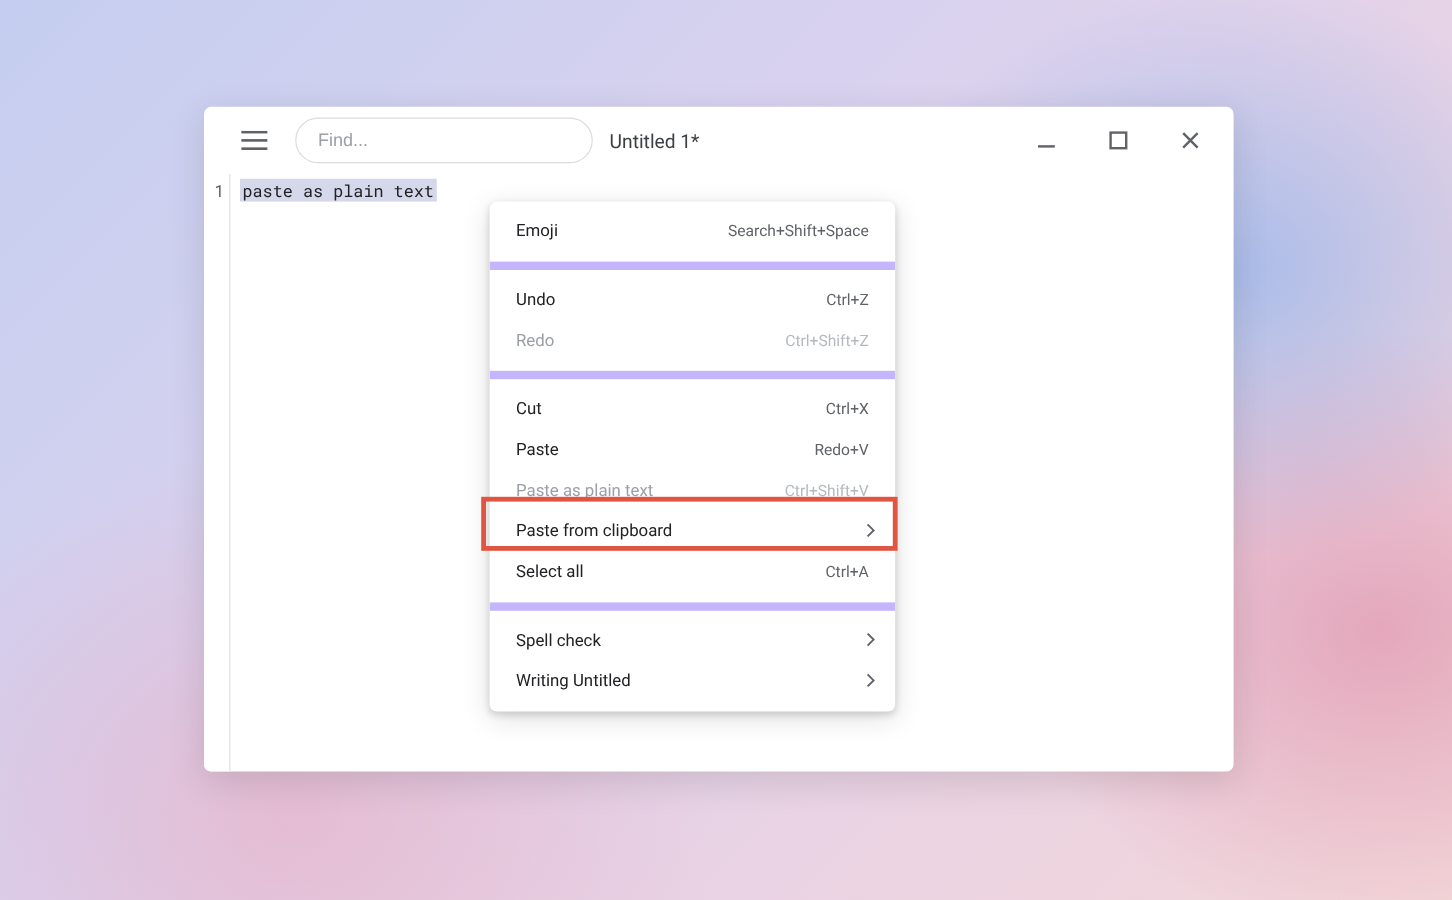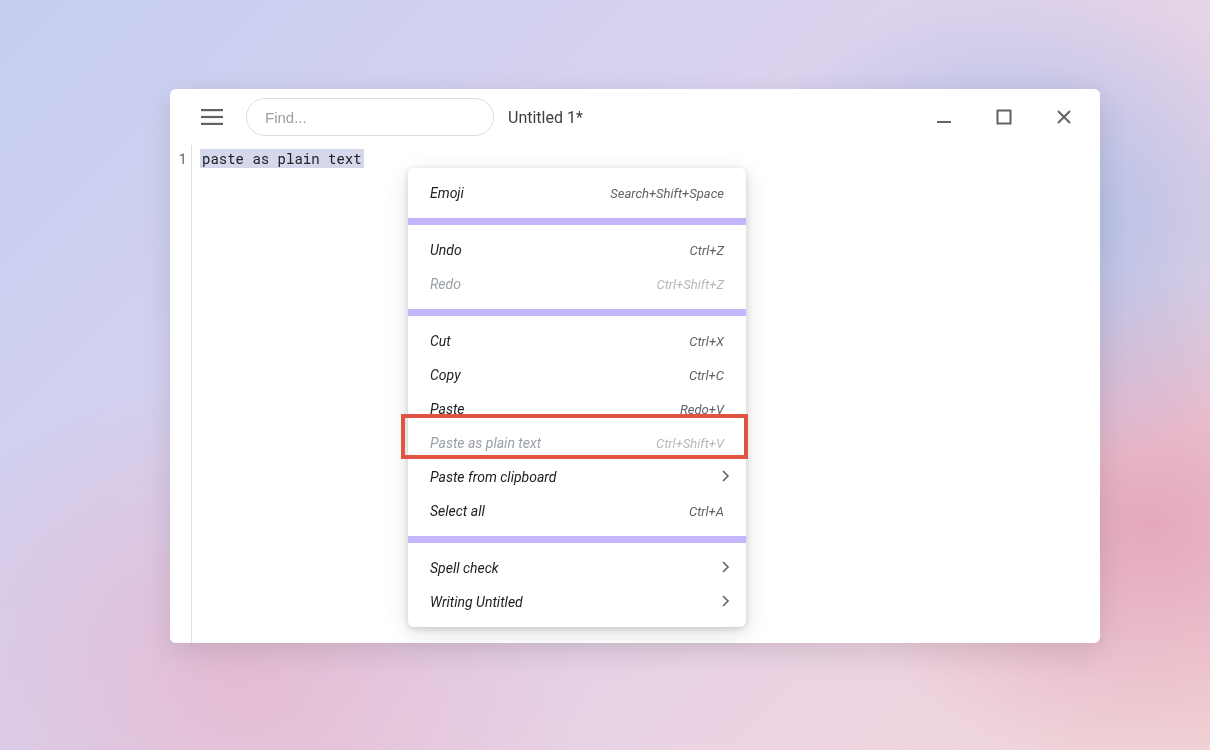--- a/index.html
+++ b/index.html
@@ -8,21 +8,21 @@
     background:
       radial-gradient(ellipse 500px 400px at 85% 30%, rgba(120,170,235,0.55), transparent 60%),
       radial-gradient(ellipse 520px 420px at 95% 70%, rgba(220,130,160,0.55), transparent 60%),
       radial-gradient(ellipse 600px 500px at 20% 90%, rgba(235,170,190,0.55), transparent 60%),
       linear-gradient(135deg, #c5cef0 0%, #d9d2ef 40%, #ead3e4 70%, #f2d6d8 100%);
     position: relative;
   }
   .app-window {
     position: absolute;
     left: 170px; top: 89px;
-    width: 930px; height: 554px;
+    width: 858px; height: 554px;
     background: #fff;
     border-radius: 6px;
     box-shadow: 0 8px 30px rgba(0,0,0,0.12);
     overflow: hidden;
   }
   .titlebar {
     height: 56px;
     display: flex;
     align-items: center;
     padding: 0 14px 0 22px;
@@ -90,21 +90,21 @@
     position: absolute;
     left: 408px; top: 168px;
     width: 338px;
     background: #fff;
     border-radius: 6px;
     box-shadow: 0 2px 6px rgba(0,0,0,0.15), 0 6px 24px rgba(0,0,0,0.12);
     overflow: hidden;
     font-size: 14px;
     color: #202124;
   }
-  .menu-group { padding: 8px 0; font-style: italic; }
+  .menu-group { padding: 8px 0; }
   .menu-group + .menu-group { border-top: 7px solid #c4b5fd; }
   .menu-item {
     height: 34px;
     padding: 0 22px;
     display: flex;
     align-items: center;
     justify-content: space-between;
     cursor: pointer;
     position: relative;
   }
@@ -179,24 +179,20 @@
         <span>Redo</span>
         <span class="shortcut">Ctrl+Shift+Z</span>
       </div>
     </div>
     <div class="menu-group">
       <div class="menu-item">
         <span>Cut</span>
         <span class="shortcut">Ctrl+X</span>
       </div>
       <div class="menu-item">
-        <span>Copy</span>
-        <span class="shortcut">Ctrl+C</span>
-      </div>
-      <div class="menu-item">
         <span>Paste</span>
         <span class="shortcut">Redo+V</span>
       </div>
       <div class="menu-item disabled">
         <span>Paste as plain text</span>
         <span class="shortcut">Ctrl+Shift+V</span>
       </div>
       <div class="menu-item">
         <span>Paste from clipboard</span>
         <span class="submenu-arrow"><svg width="8" height="12" viewBox="0 0 8 12">

